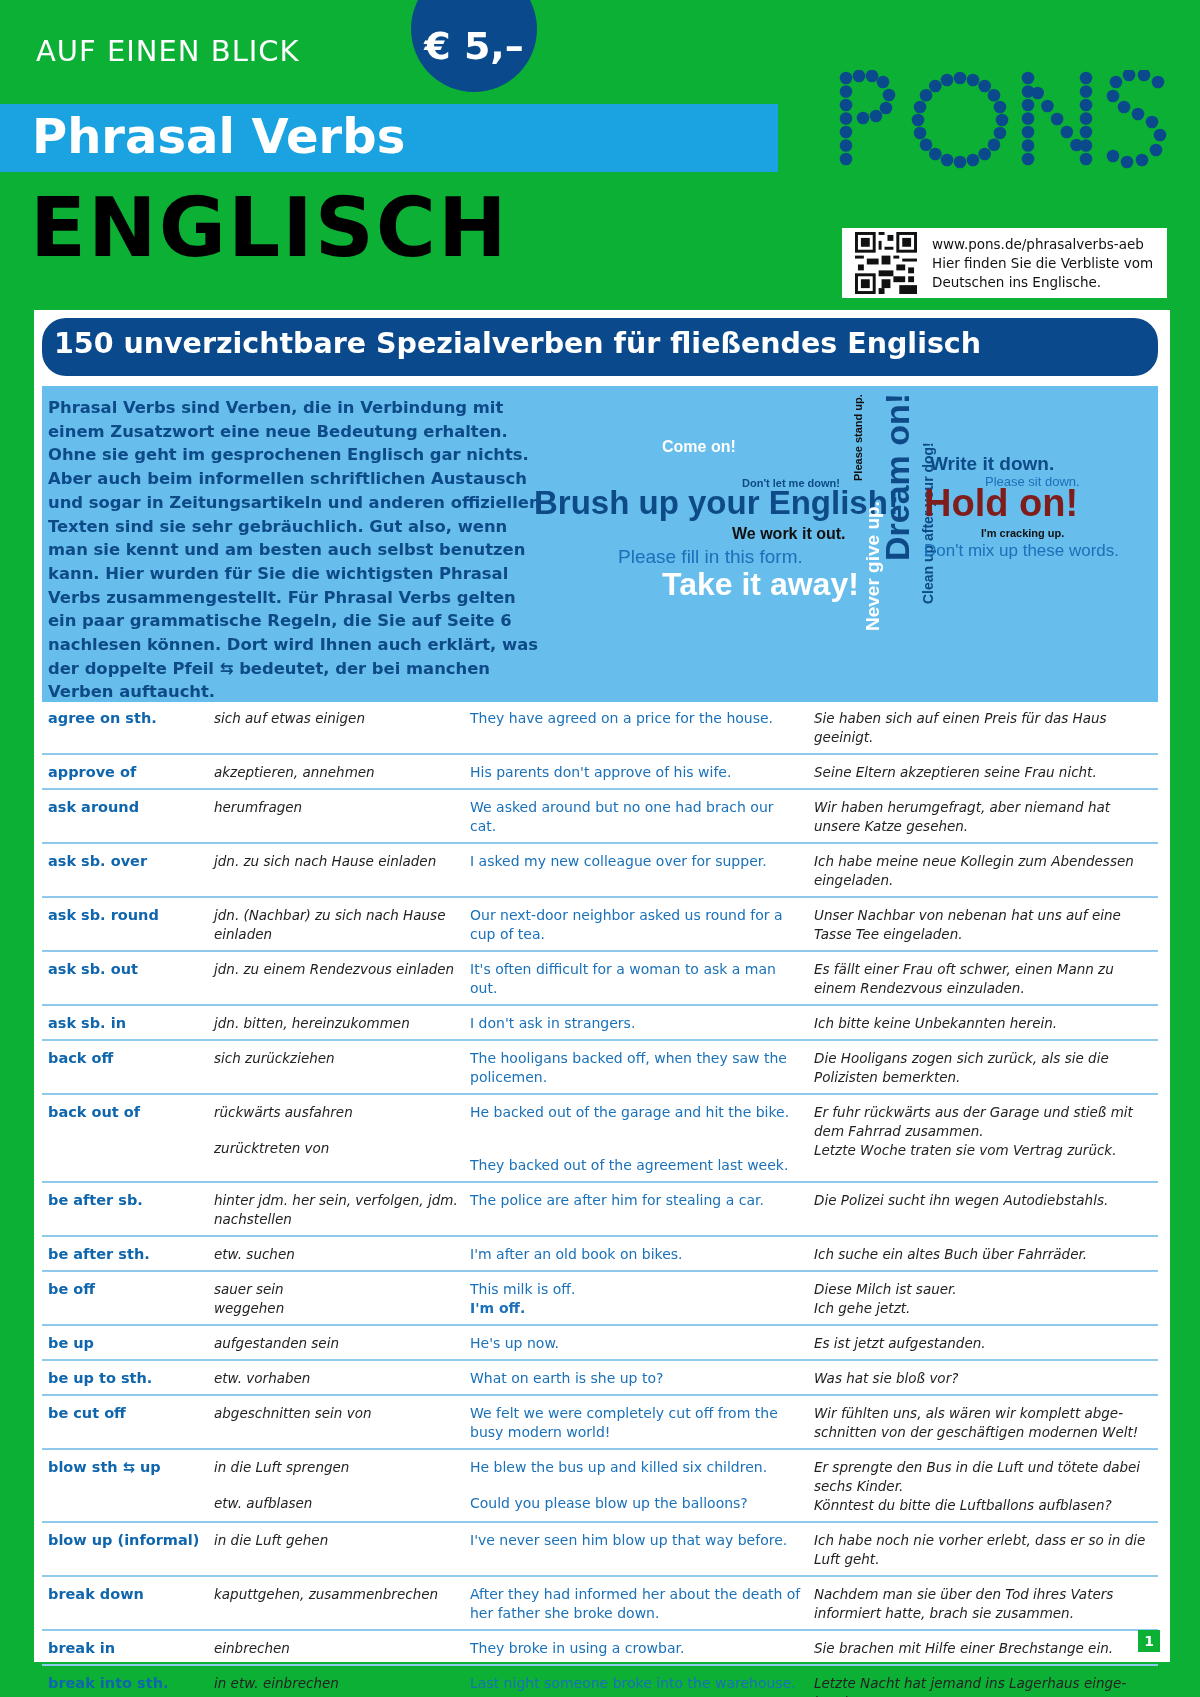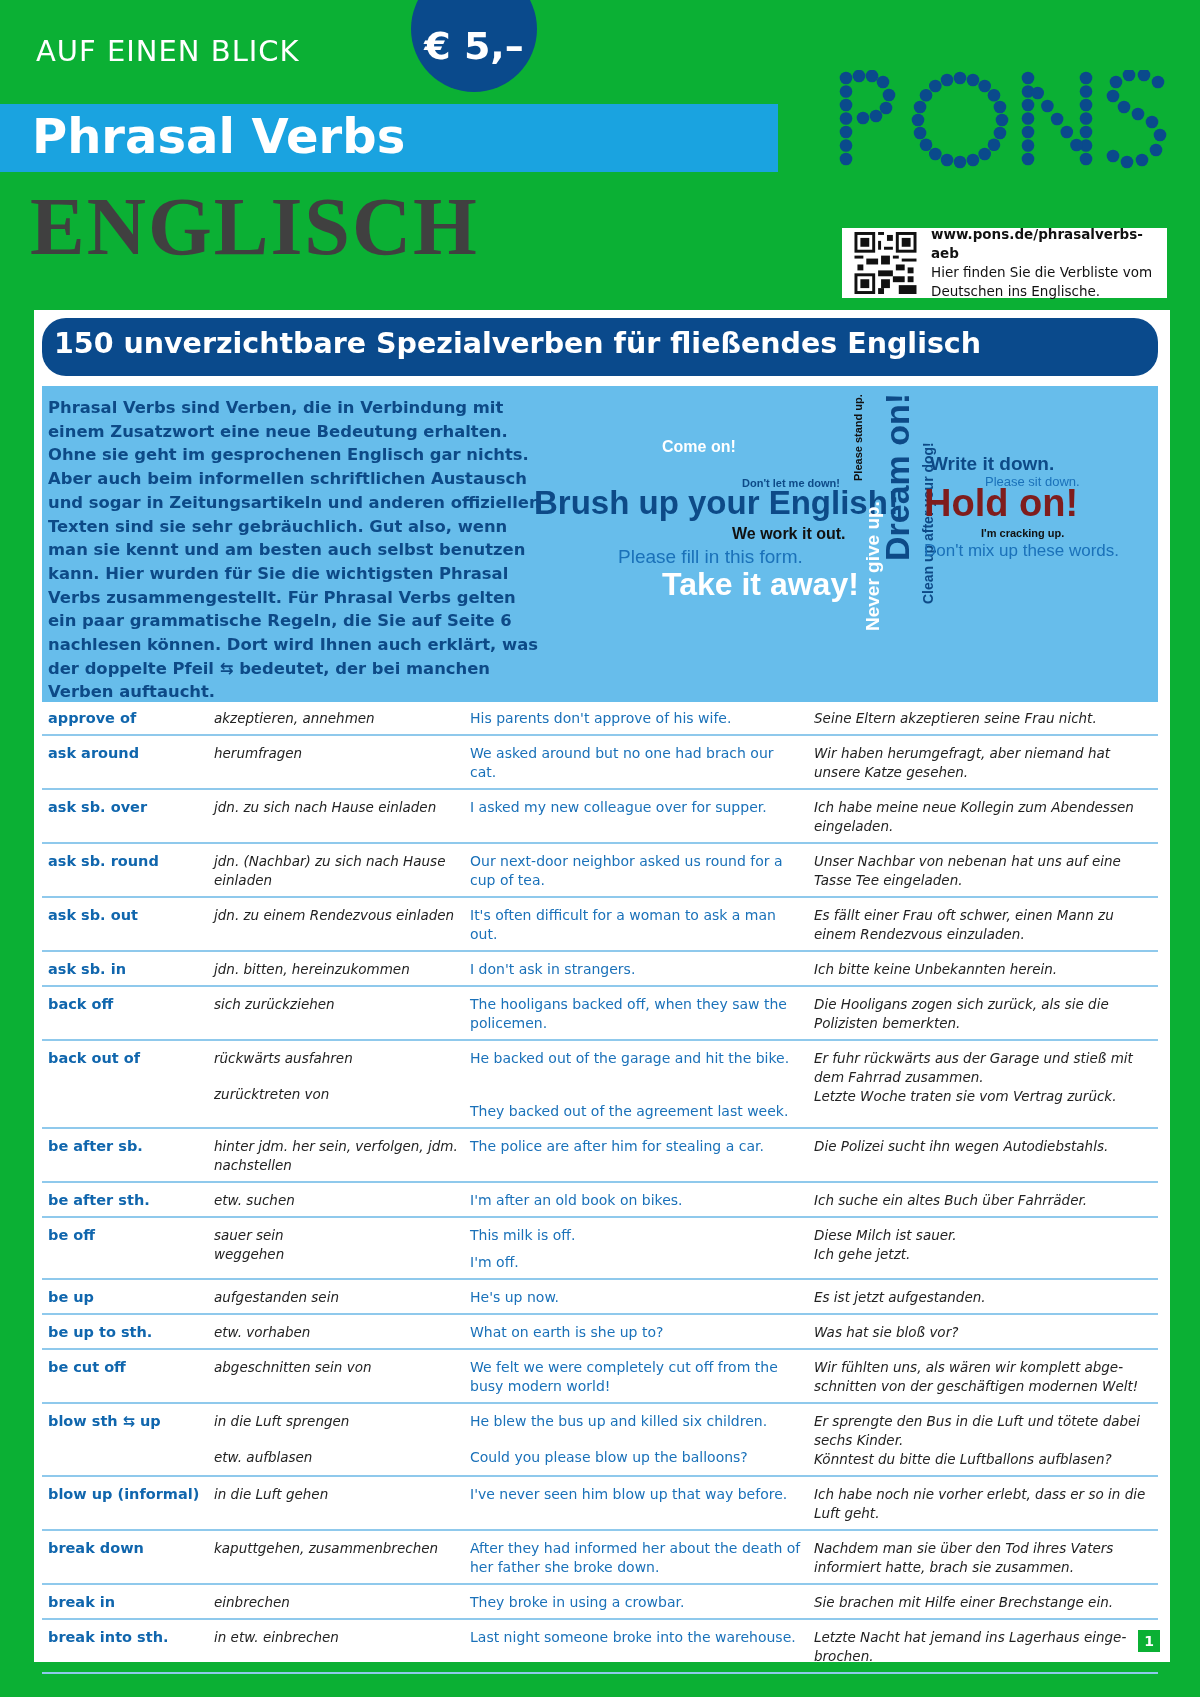--- a/index.html
+++ b/index.html
@@ -3,28 +3,28 @@
 <meta charset="utf-8">
 <style>
   * { box-sizing: border-box; margin: 0; padding: 0; }
   html, body { width: 1200px; height: 1697px; overflow: hidden; }
   body { background: #0bb034; font-family: "DejaVu Sans", sans-serif; position: relative; }
 
   .series { position: absolute; left: 36px; top: 34px; color: #fff; font-size: 29px; letter-spacing: 1px; }
   .price { position: absolute; left: 411px; top: -34px; width: 126px; height: 126px; border-radius: 50%; background: #0a4a8c; color: #fff; font-weight: bold; font-size: 38px; display: flex; align-items: flex-end; justify-content: center; padding-bottom: 24px; }
   .bar-blue { position: absolute; left: 0; top: 104px; width: 778px; height: 68px; background: #1aa3e0; }
   .title { position: absolute; left: 32px; top: 108px; color: #fff; font-size: 48px; font-weight: bold; }
-  .lang { position: absolute; left: 30px; top: 180px; color: #404040; font-size: 82px; font-weight: bold; letter-spacing: 2px; font-family: Liberation Serif, serif; }
+  .lang { position: absolute; left: 30px; top: 180px; color: #000000; font-size: 82px; font-weight: bold; letter-spacing: 2px; }
 
   .logo { position: absolute; left: 838px; top: 70px; width: 334px; height: 100px; }
 
   .qrbox { position: absolute; left: 842px; top: 228px; width: 325px; height: 70px; background: #fff; display: flex; align-items: center; padding-left: 12px; }
   .qr { width: 64px; height: 62px; margin-right: 14px; }
   .qrtext { font-size: 13.5px; color: #111; line-height: 19px; }
-  .qrtext .url { font-weight: bold; }
+  .qrtext .url { font-weight: normal; }
 
   .sheet { position: absolute; left: 34px; top: 310px; width: 1136px; height: 1352px; background: #fff; }
   .headline { position: absolute; left: 8px; top: 8px; width: 1116px; height: 58px; background: #0a4a8c; color: #fff; font-size: 28.5px; font-weight: bold; padding: 9px 0 0 12px; border-radius: 24px; }
   .intro { position: absolute; left: 8px; top: 76px; width: 1116px; height: 316px; background: #67bdeb; }
   .intro-text { position: absolute; left: 6px; top: 10px; width: 500px; font-size: 16.4px; font-weight: bold; color: #0d4a87; line-height: 23.7px; }
   .cloud span { position: absolute; white-space: nowrap; font-family: "Liberation Sans", sans-serif; }
   .rot { transform-origin: left top; transform: rotate(-90deg); }
 
   table { position: absolute; left: 8px; top: 391px; width: 1116px; border-collapse: collapse; }
   td { vertical-align: top; font-size: 14px; line-height: 19px; padding: 8px 6px 6px 6px; border-bottom: 2px solid #8fc9ec; }
@@ -173,20 +173,32 @@
       <span style="left:943px;top:88px;font-size:13px;color:#1a71b9;">Please sit down.</span>
       <span style="left:882px;top:96px;font-size:38px;color:#7f1d1d;font-weight:bold;">Hold on!</span>
       <span style="left:894px;top:141px;font-size:11px;color:#111;font-weight:bold;padding-left:45px;">I'm cracking up.</span>
       <span style="left:882px;top:155px;font-size:17px;color:#1a71b9;">Don't mix up these words.</span>
     </div>
   </div>
 
   <table>
     <tbody id="rows">
         <tr>
+          <td class="verb">agree on sth.</td>
+          <td class="de">
+            <span class="sub">sich auf etwas einigen</span>
+          </td>
+          <td class="en">
+            <span class="sub">They have agreed on a price for the house.</span>
+          </td>
+          <td class="tr">
+            <span class="sub">Sie haben sich auf einen Preis für das Haus geeinigt.</span>
+          </td>
+        </tr>
+        <tr>
           <td class="verb">approve of</td>
           <td class="de">
             <span class="sub">akzeptieren, annehmen</span>
           </td>
           <td class="en">
             <span class="sub">His parents don't approve of his wife.</span>
           </td>
           <td class="tr">
             <span class="sub">Seine Eltern akzeptieren seine Frau nicht.</span>
           </td>
@@ -303,21 +315,21 @@
           </td>
         </tr>
         <tr>
           <td class="verb">be off</td>
           <td class="de">
             <span class="sub">sauer sein</span>
             <span class="sub">weggehen</span>
           </td>
           <td class="en">
             <span class="sub">This milk is off.</span>
-            <span class="sub" style="margin-top: 8px;">I'm off.</span>
+            <span class="sub" style="margin-top: 0px; font-weight: bold;">I'm off.</span>
           </td>
           <td class="tr">
             <span class="sub">Diese Milch ist sauer.</span>
             <span class="sub">Ich gehe jetzt.</span>
           </td>
         </tr>
         <tr>
           <td class="verb">be up</td>
           <td class="de">
             <span class="sub">aufgestanden sein</span>

